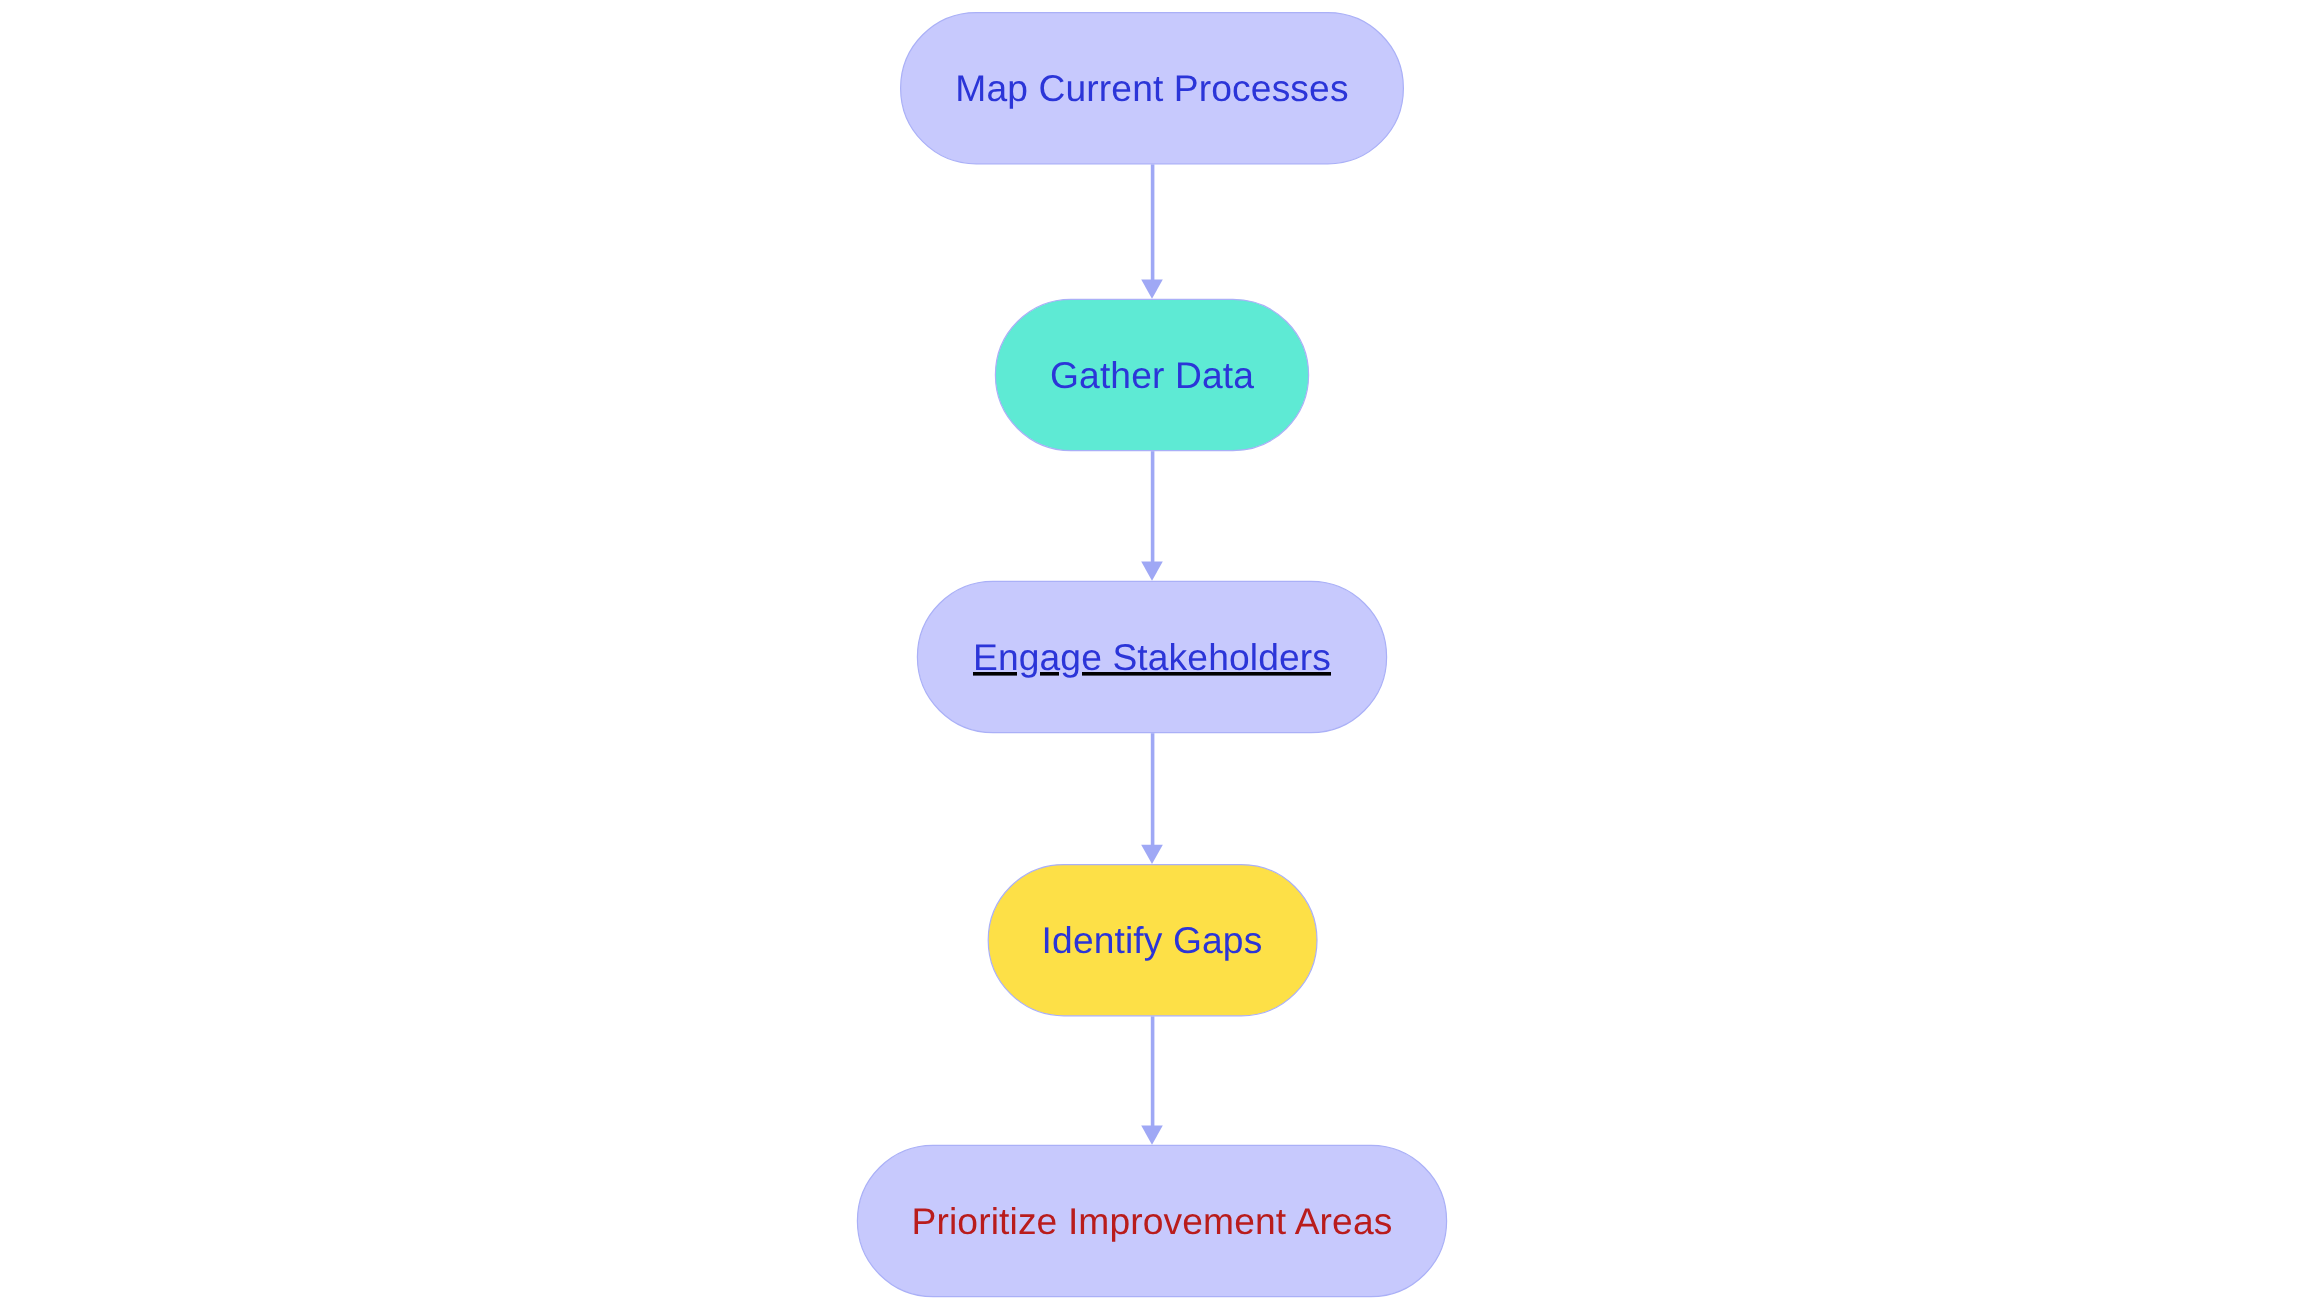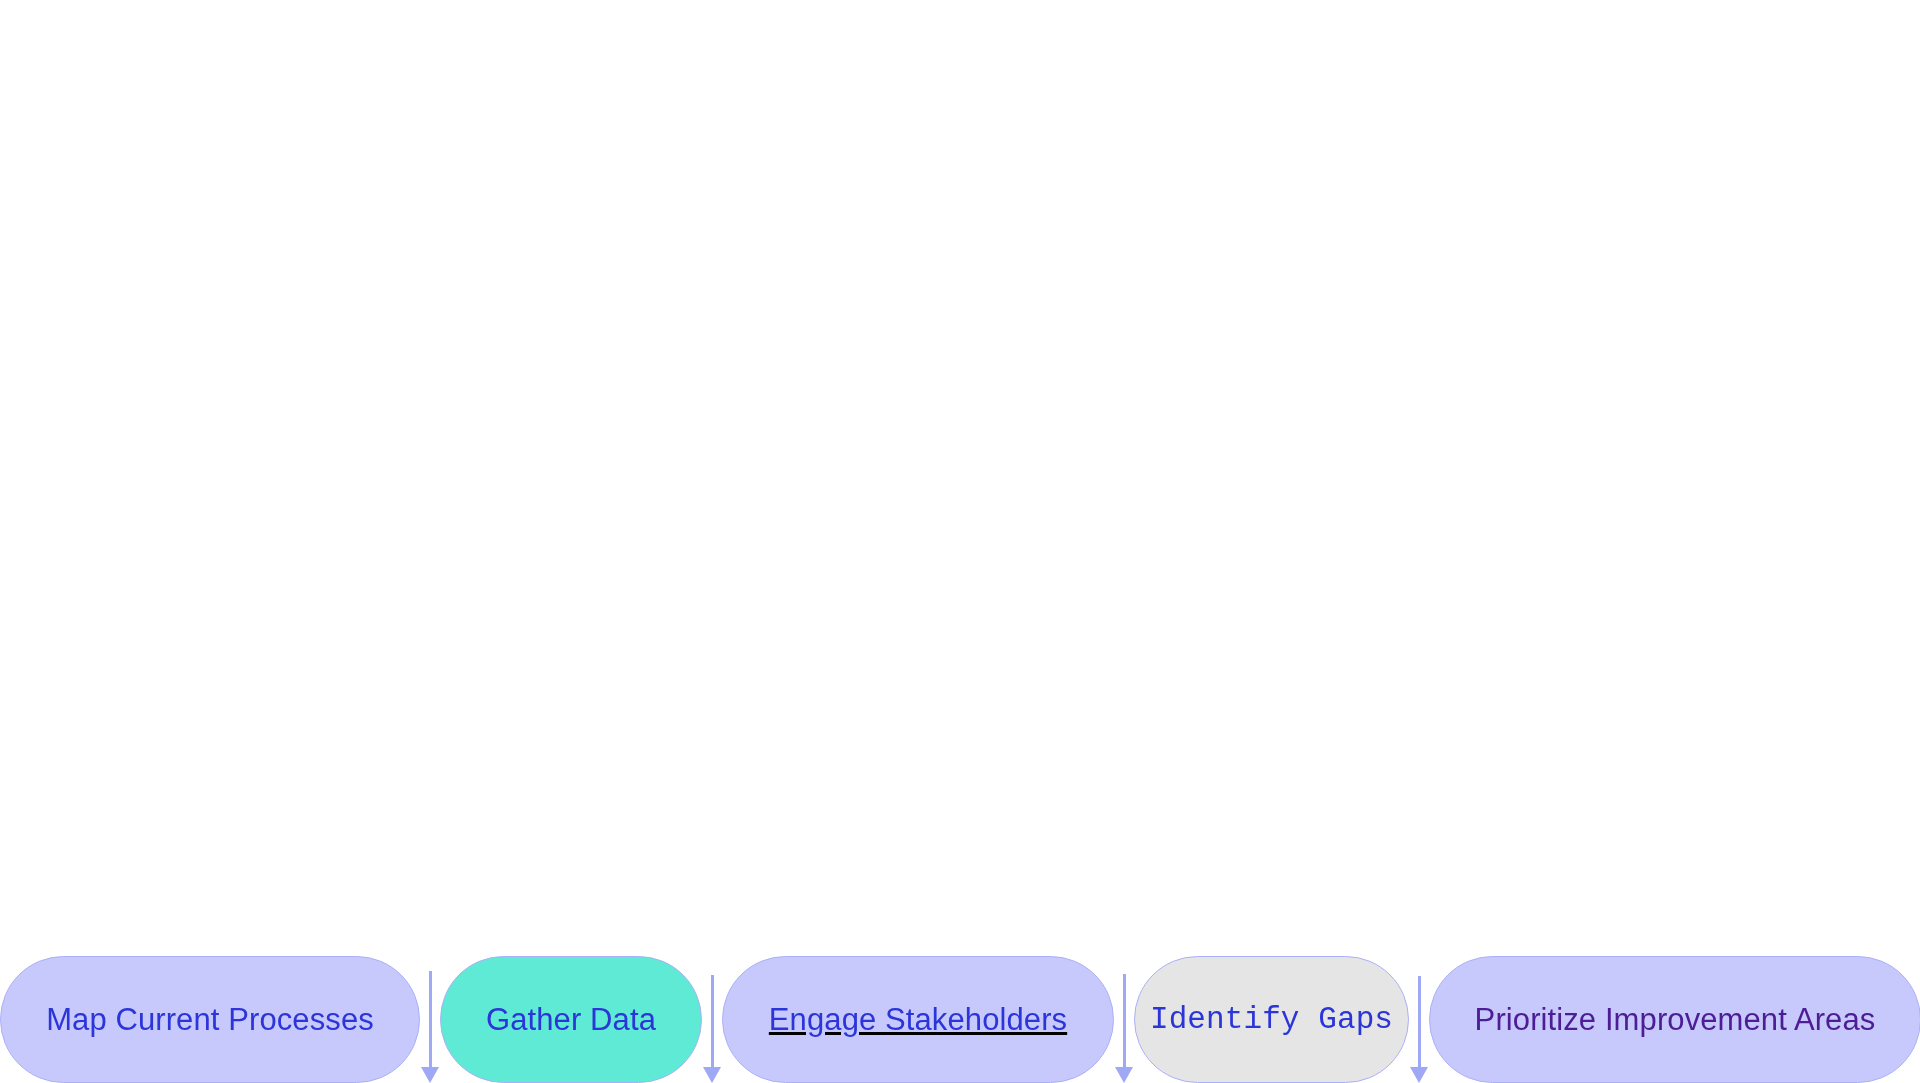--- a/index.html
+++ b/index.html
@@ -23,22 +23,22 @@
   }
 
   
   .flow-column {
     position: absolute;
     left: 0;
     top: 0;
     width: 1920px;
     height: 1083px;
     display: flex;
-    flex-direction: row;
-    align-items: flex-end;
+    flex-direction: column;
+    align-items: center;
     justify-content: flex-start;
     padding-top: 10px;
     box-sizing: border-box;
   }
 
   
   .node {
     box-sizing: border-box;
     height: 127px;
     display: flex;
@@ -121,27 +121,27 @@
 
     <div class="node n2" style="background: rgb(199, 201, 253); border-color: rgb(170, 176, 247);">
       <span class="node-label" style="color: rgb(43, 53, 216);">Engage Stakeholders</span>
     </div>
 
     <div class="connector c2">
       <div class="connector-shaft" style="background: rgb(159, 168, 245);"></div>
       <div class="connector-head" style="border-top-color: rgb(159, 168, 245);"></div>
     </div>
 
-    <div class="node n3" style="background: #e5e5e5; border-color: rgb(170, 176, 247); font-family: Liberation Mono, monospace;">
+    <div class="node n3" style="background: #fde047; border-color: rgb(170, 176, 247);">
       <span class="node-label" style="color: rgb(43, 53, 216);">Identify Gaps</span>
     </div>
 
     <div class="connector c3">
       <div class="connector-shaft" style="background: rgb(159, 168, 245);"></div>
       <div class="connector-head" style="border-top-color: rgb(159, 168, 245);"></div>
     </div>
 
     <div class="node n4" style="background: rgb(199, 201, 253); border-color: rgb(170, 176, 247);">
-      <span class="node-label" style="color: #4c1d95;">Prioritize Improvement Areas</span>
+      <span class="node-label" style="color: #b91c1c;">Prioritize Improvement Areas</span>
     </div>
 
   </div>
 </div>
 
 </body></html>

